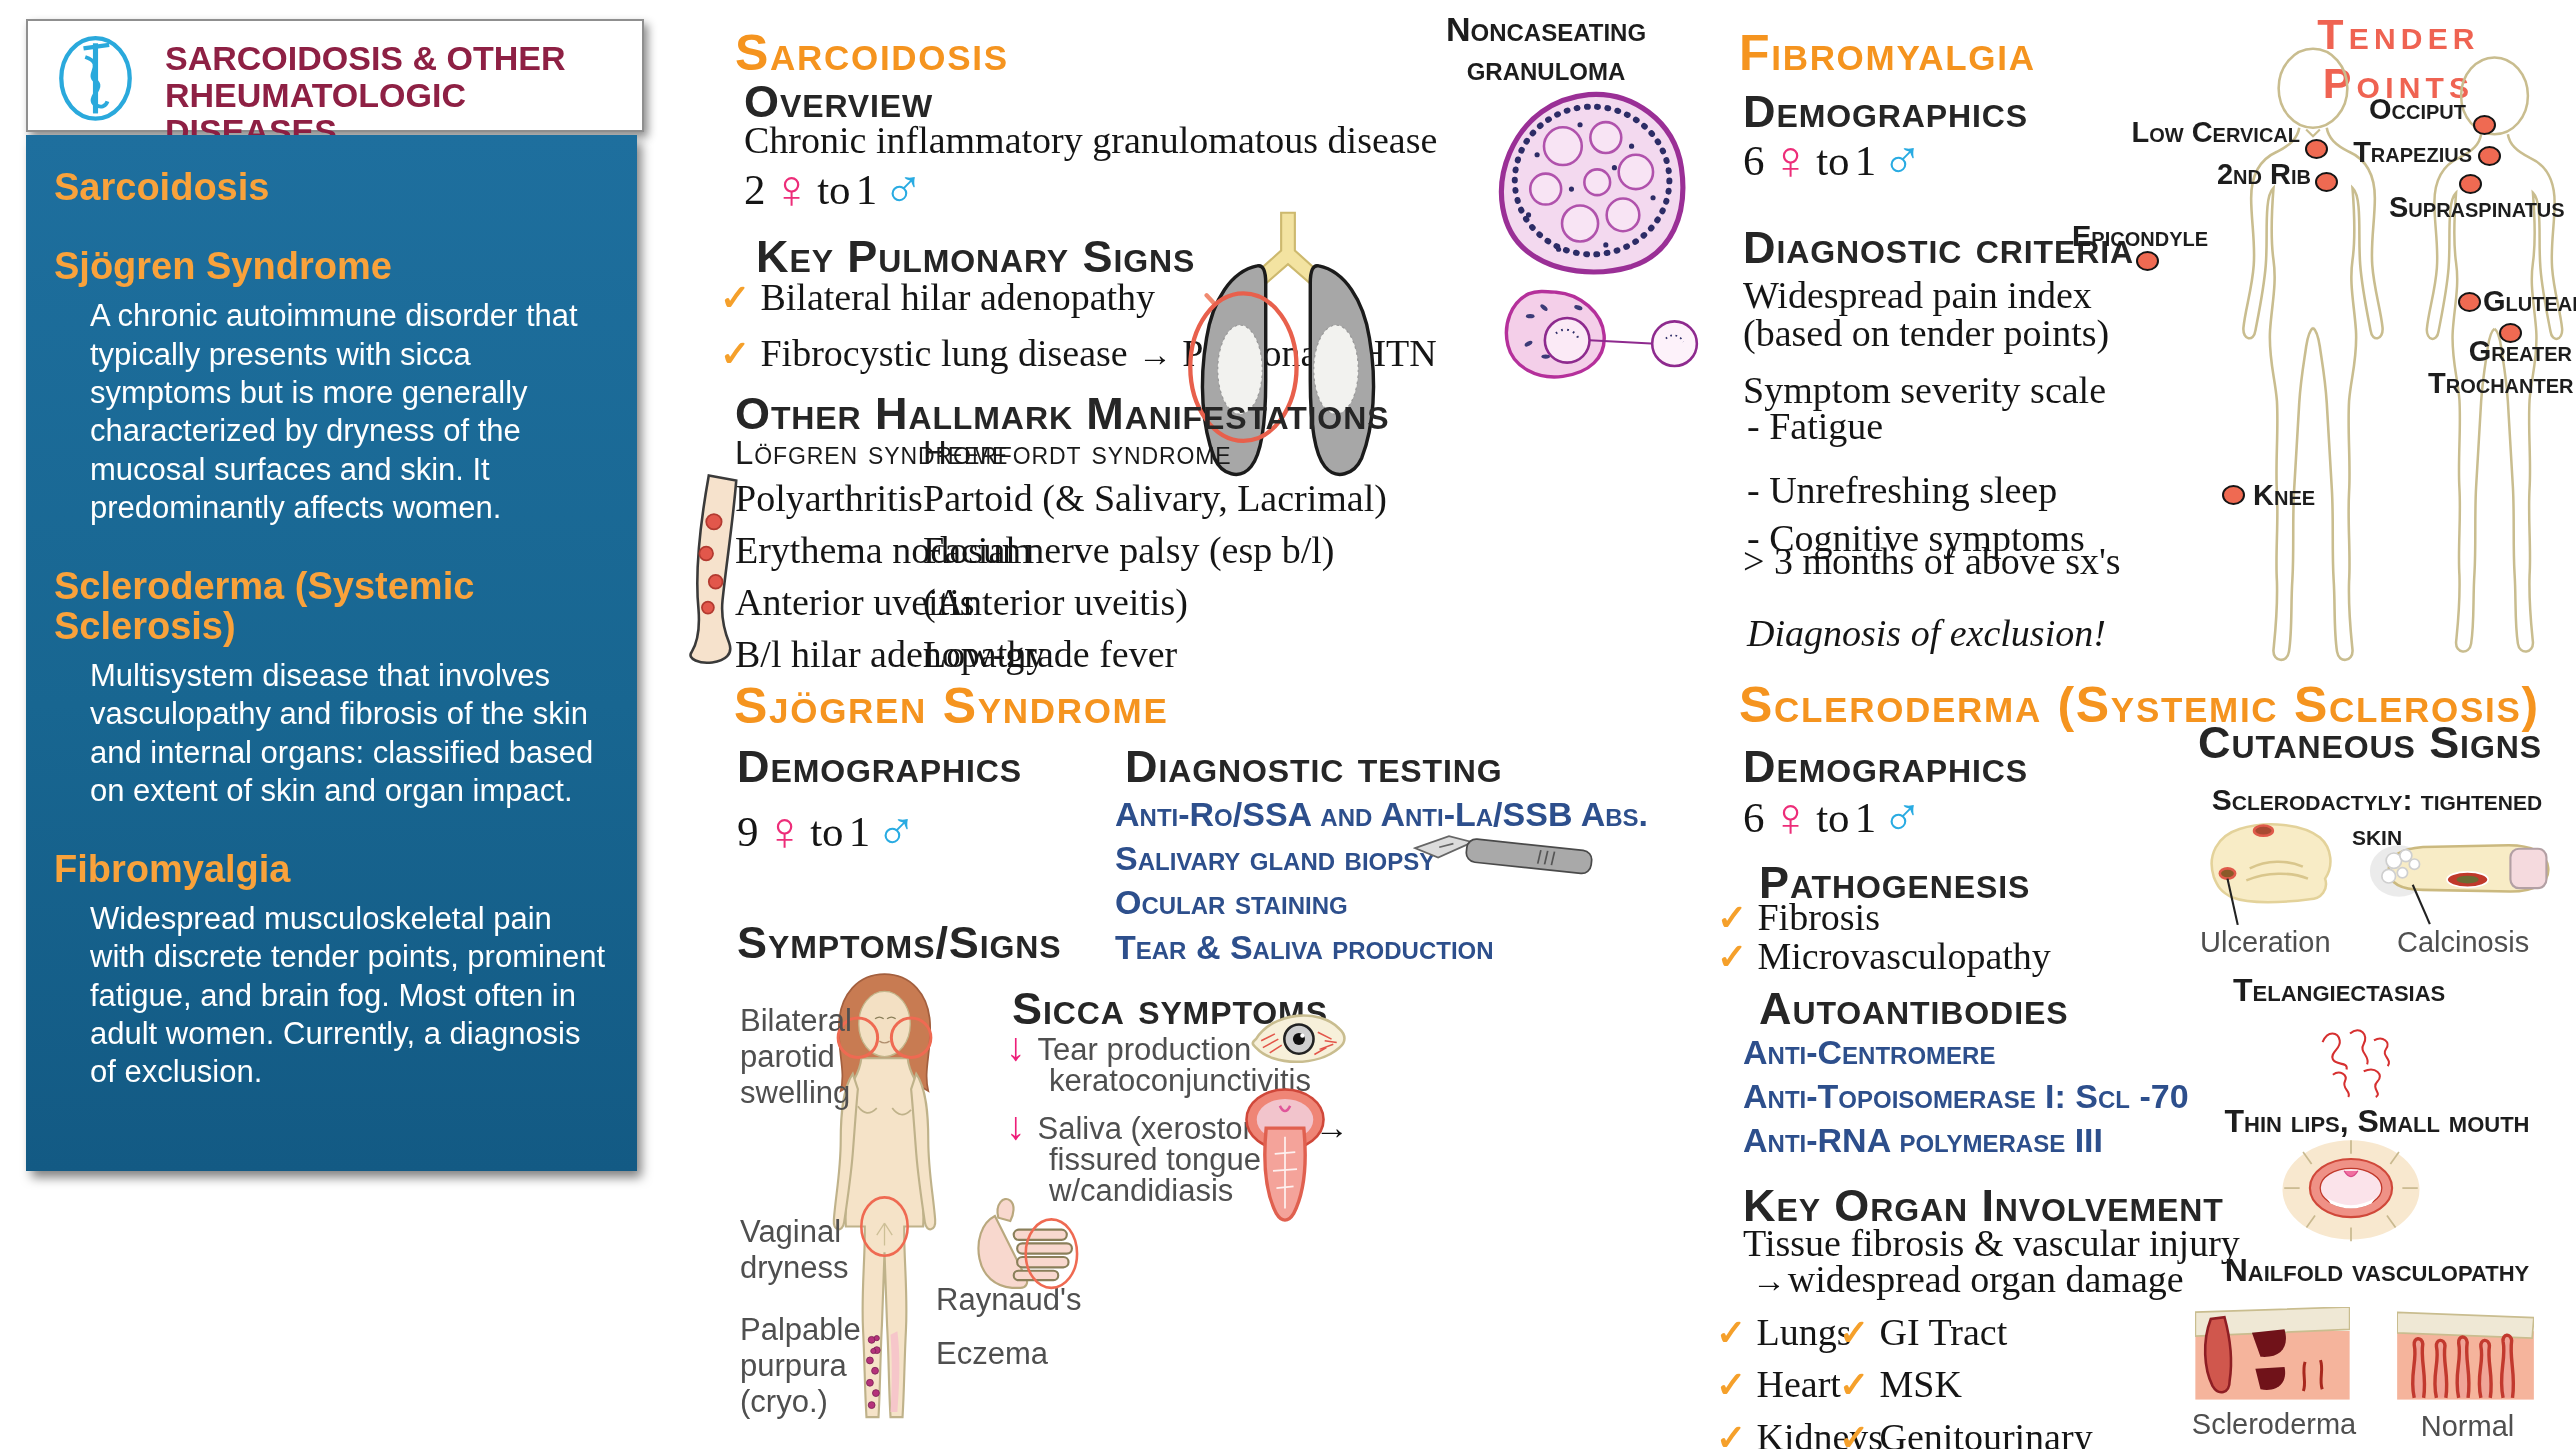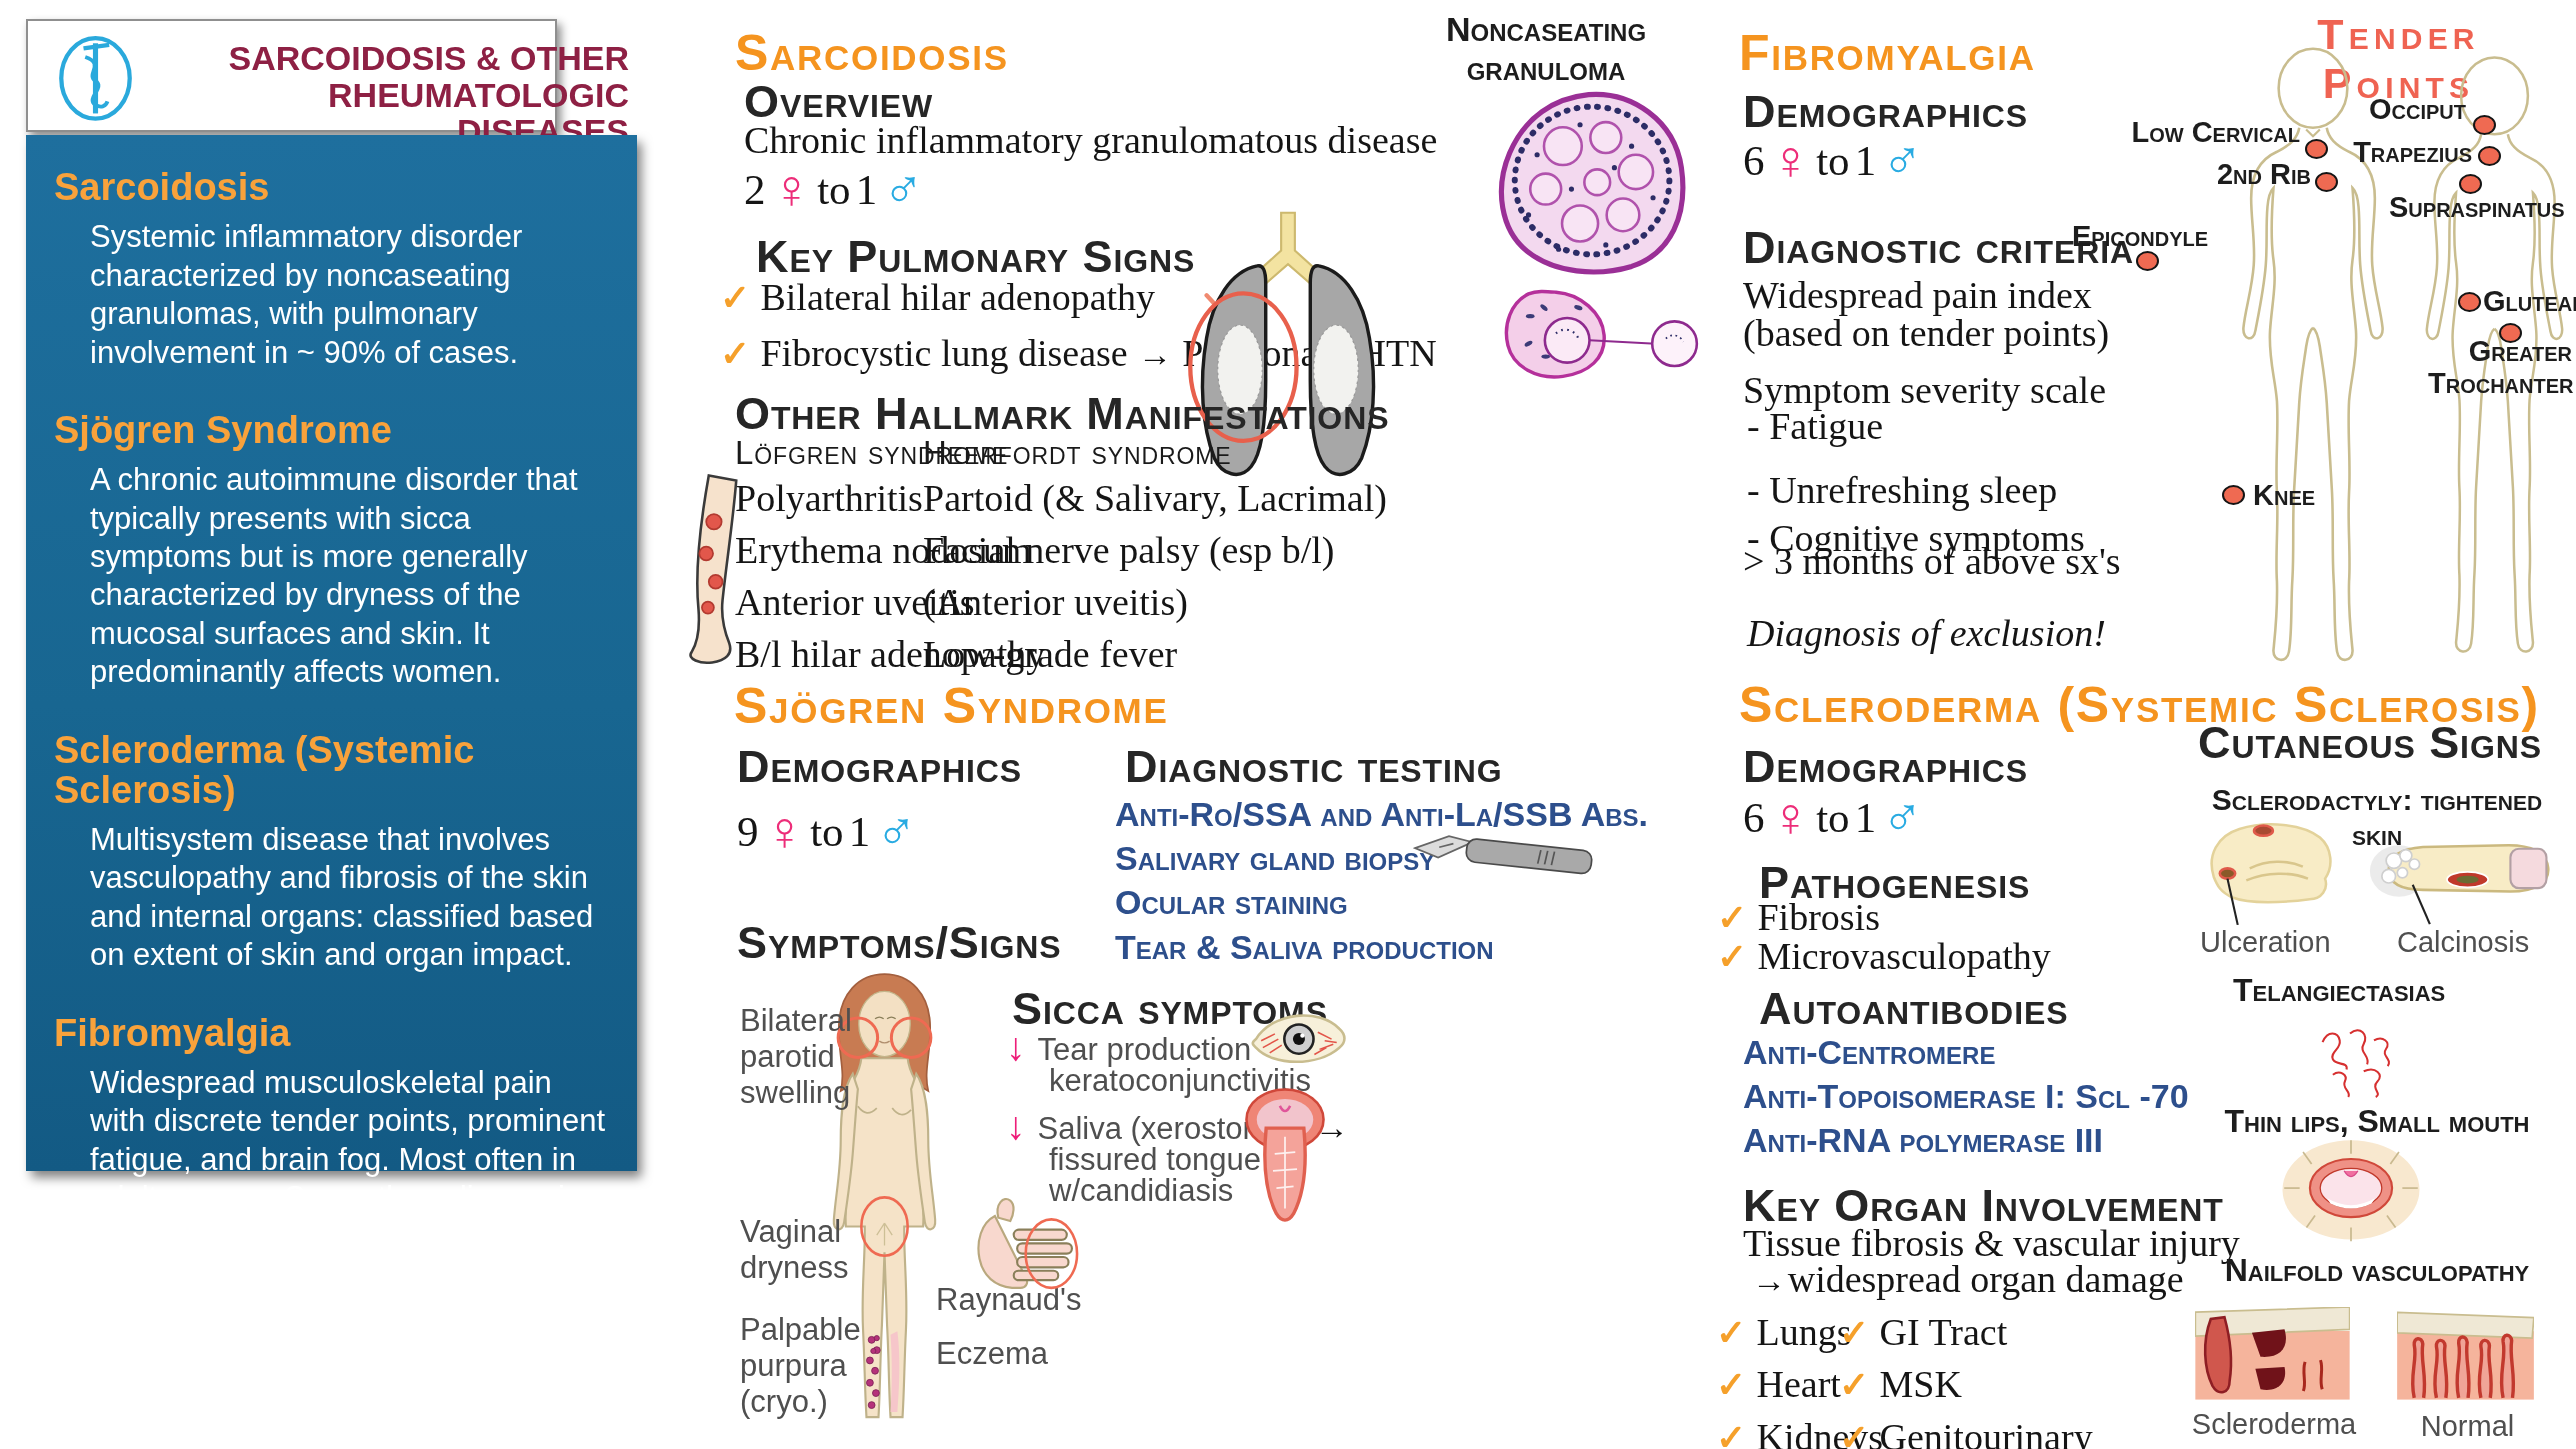--- a/index.html
+++ b/index.html
@@ -19,22 +19,22 @@
   .check{color:#f5a02b;font-weight:700;font-size:36px;}
   .female{color:#ed2d79;font-weight:700;}
   .male{color:#29abe2;font-weight:700;}
   .ratio{display:flex;align-items:center;gap:5.2px;font-family:"Liberation Serif",serif;font-size:43px;color:#151515;}
   .ratio .sym{font-size:55px;line-height:.8;}
   .downarrow{color:#ed1e79;font-weight:700;font-size:39px;}
   .rarrow{font-weight:700;font-size:34px;color:#111;}
   .dot{position:absolute;width:23px;height:20px;background:#ef6a52;border:2.6px solid #141414;border-radius:50%;box-sizing:border-box;}
   .tender-title{font-variant:small-caps;font-weight:600;font-size:43px;letter-spacing:5.2px;color:#ef6352;}
   
-  .sb-header{left:26px;top:19px;width:531px;height:113px;background:#fff;border:2.6px solid #8f8f8f;
-             box-shadow:4.3px 5.2px 8.6px rgba(0,0,0,.45);display:flex;align-items:center;box-sizing:border-box;text-align:right;}
+  .sb-header{left:26px;top:19px;width:618px;height:113px;background:#fff;border:2.6px solid #8f8f8f;
+             box-shadow:4.3px 5.2px 8.6px rgba(0,0,0,.45);display:flex;align-items:center;box-sizing:border-box;}
   .sb-title{font-weight:700;font-size:34px;line-height:1.08;color:#8e2044;letter-spacing:0;}
   .sb-body{left:26px;top:135px;width:611px;height:1036px;box-sizing:border-box;
            background:linear-gradient(180deg,#1e6f9e 0%,#186691 55%,#135a84 100%);
            box-shadow:5.2px 6.9px 10.3px rgba(0,0,0,.5);padding:33px 22px 0 28px;}
   .sb-h{color:#f9a23b;font-weight:700;font-size:38px;line-height:1.05;}
   .sb-p{color:#fff;font-size:31px;line-height:1.24;padding-left:36px;padding-right:5.2px;margin-top:10.3px;}
   .sb-gap{margin-top:39px;}
   .row{display:flex;align-items:baseline;gap:12px;}
   .chkrow{display:flex;align-items:baseline;gap:10.3px;}
 </style>
@@ -51,21 +51,20 @@
       <path d="M34,28 C58,36 34,48 46,56 C58,64 34,76 46,84 C52,88 58,86 60,80" stroke="#2aa9dc" stroke-width="4.5" fill="none"></path>
     </svg>
     <div class="abs" style="left:137px;top:19px;width:464px">
       <div class="sb-title">SARCOIDOSIS &amp; OTHER</div>
       <div class="sb-title">RHEUMATOLOGIC DISEASES</div>
     </div>
   </div>
 
   <div class="abs sb-body">
     <div class="sb-h">Sarcoidosis</div>
-    <div class="sb-p">Systemic inflammatory disorder characterized by noncaseating granulomas, with pulmonary involvement in ~ 90% of cases.</div>
     <div class="sb-h sb-gap">Sjögren Syndrome</div>
     <div class="sb-p">A chronic autoimmune disorder that typically presents with sicca symptoms but is more generally characterized by dryness of the mucosal surfaces and skin.  It predominantly affects women.</div>
     <div class="sb-h sb-gap">Scleroderma (Systemic Sclerosis)</div>
     <div class="sb-p">Multisystem disease that involves vasculopathy and fibrosis of the skin and internal organs: classified based on extent of skin and organ impact.</div>
     <div class="sb-h sb-gap">Fibromyalgia</div>
     <div class="sb-p">Widespread musculoskeletal pain with discrete tender points, prominent fatigue, and brain fog. Most often in adult women. Currently, a diagnosis of exclusion.</div>
   </div>
 
   <div class="abs h-orange" style="left:735px;top:27.5px">Sarcoidosis</div>
   <div class="abs h-black" style="left:744px;top:79px">Overview</div>

